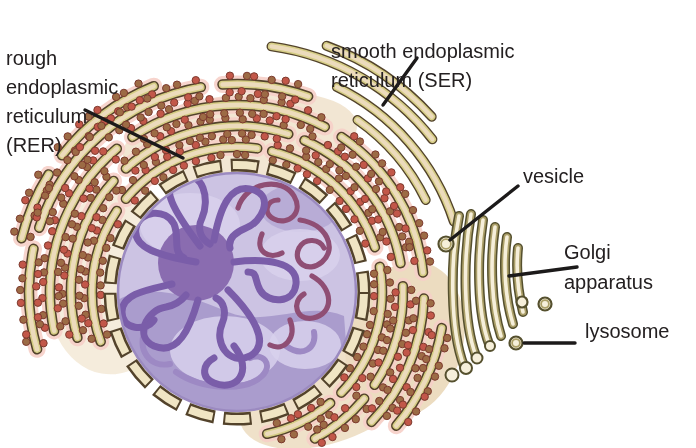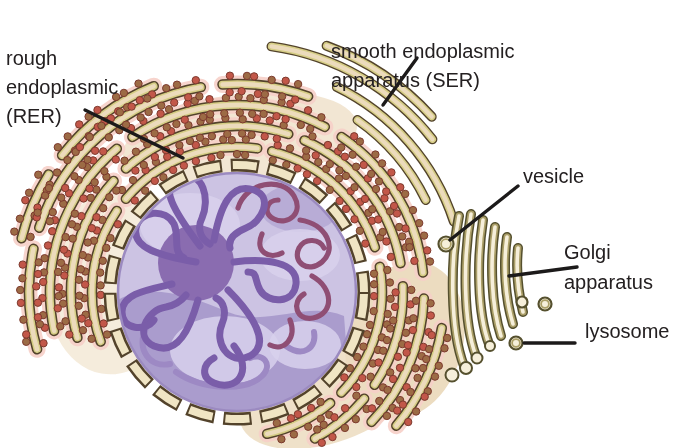--- a/index.html
+++ b/index.html
@@ -599,26 +599,27 @@
         <line x1="417" y1="58" x2="383" y2="105" stroke="#1c1a1a" stroke-width="3.4" stroke-linecap="round"></line>
         <line x1="518" y1="186" x2="450" y2="240" stroke="#1c1a1a" stroke-width="3.4" stroke-linecap="round"></line>
         <line x1="577" y1="267" x2="509" y2="276" stroke="#1c1a1a" stroke-width="3.4" stroke-linecap="round"></line>
         <line x1="575" y1="343" x2="524" y2="343" stroke="#1c1a1a" stroke-width="3.4" stroke-linecap="round"></line>
       </g>
     </svg>
 
   <div class="label" id="label-rer" style="left:6px;top:2px;margin-top:42px;">
     <span>rough</span>
     <span>endoplasmic</span>
+    <span>reticulum</span>
     <span>(RER)</span>
   </div>
 
   <div class="label" id="label-ser" style="left:331px;top:1px;margin-top:36px;">
     <span>smooth endoplasmic</span>
-    <span>apparatus (SER)</span>
+    <span>reticulum (SER)</span>
   </div>
 
   <div class="label" id="label-vesicle" style="left:523px;top:162px;">
     <span>vesicle</span>
   </div>
 
   <div class="label" id="label-golgi" style="left:564px;top:237px;">
     <span>Golgi</span>
     <span>apparatus</span>
   </div>

